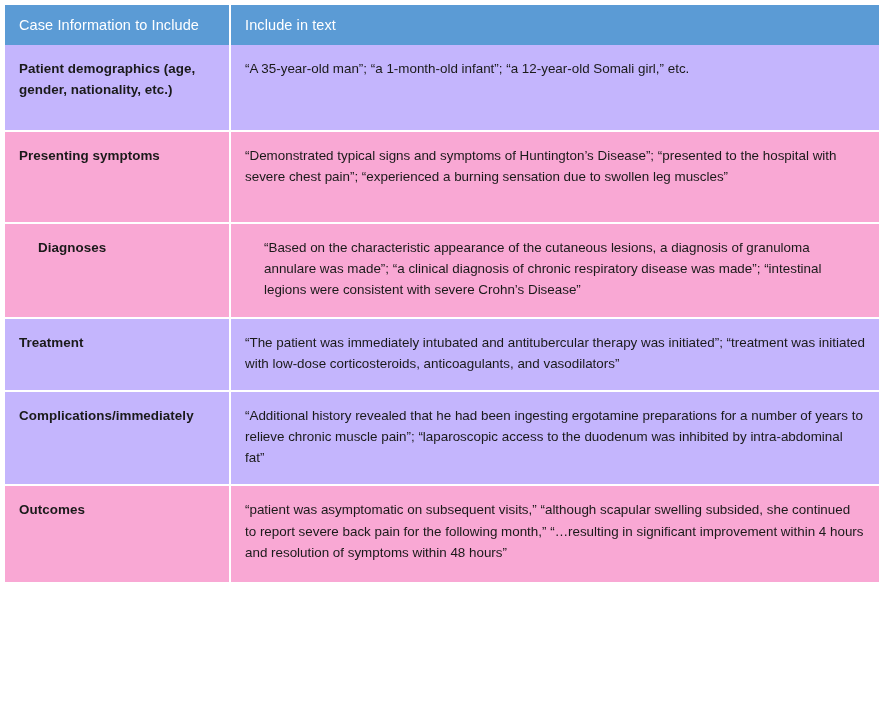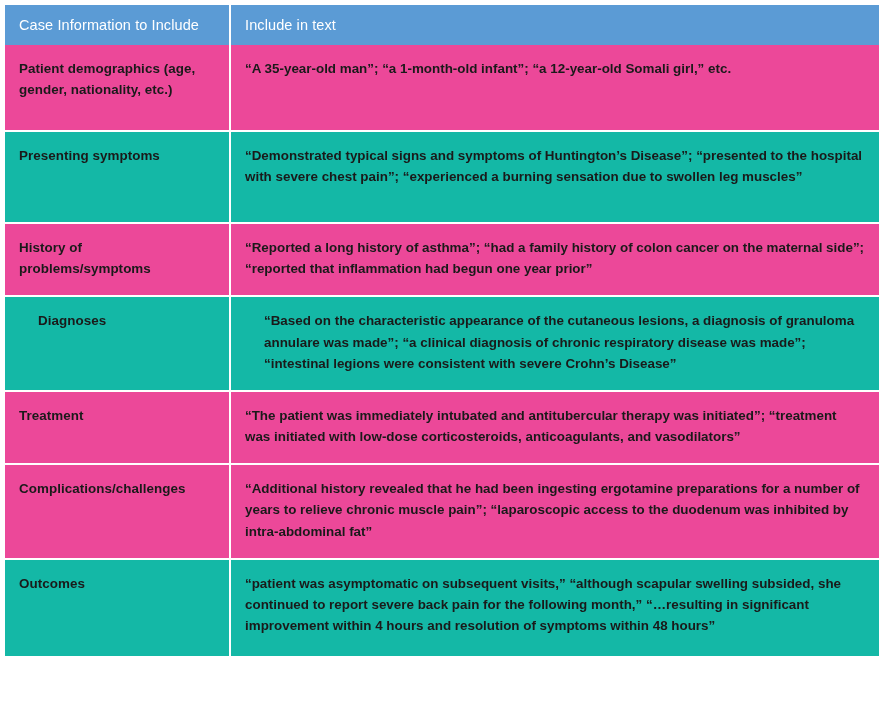--- a/index.html
+++ b/index.html
@@ -58,26 +58,26 @@
     font-size: 13.4px;
     line-height: 1.58;
     color: #1a1a1a;
   }
   tbody td.cell-label {
     font-weight: bold;
     border-right: 2px solid #ffffff;
     letter-spacing: 0.05px;
   }
   tbody td.cell-example {
-    font-weight: bold;
+    font-weight: normal;
   }
 
   
-  tbody tr.band-dark td { background: #ec4899; }
-  tbody tr.band-light td { background: #14b8a6; }
+  tbody tr.band-dark td { background: #c4b5fd; }
+  tbody tr.band-light td { background: #f9a8d4; }
 
   tbody tr:last-child td { border-bottom: none; }
 
   
   tr.r0 td { height: 56px; }
   tr.r1 td { height: 61px; }
   tr.r2 td { height: 42px; }
   tr.r3 td { height: 63px; padding-left: 33px; }
   tr.r4 td { height: 41px; }
   tr.r5 td { height: 61px; }
@@ -101,34 +101,30 @@
     </thead>
     <tbody>
       <tr class="band-dark r0">
         <td class="cell-label">Patient demographics (age, gender, nationality, etc.)</td>
         <td class="cell-example">“A 35-year-old man”; “a 1-month-old infant”; “a 12-year-old Somali girl,” etc.</td>
       </tr>
       <tr class="band-light r1">
         <td class="cell-label">Presenting symptoms</td>
         <td class="cell-example">“Demonstrated typical signs and symptoms of Huntington’s Disease”; “presented to the hospital with severe chest pain”; “experienced a burning sensation due to swollen leg muscles”</td>
       </tr>
-      <tr class="band-dark r2">
-        <td class="cell-label">History of problems/symptoms</td>
-        <td class="cell-example">“Reported a long history of asthma”; “had a family history of colon cancer on the maternal side”; “reported that inflammation had begun one year prior”</td>
-      </tr>
       <tr class="band-light r3">
         <td class="cell-label">Diagnoses</td>
         <td class="cell-example">“Based on the characteristic appearance of the cutaneous lesions, a diagnosis of granuloma annulare was made”; “a clinical diagnosis of chronic respiratory disease was made”; “intestinal legions were consistent with severe Crohn’s Disease”</td>
       </tr>
       <tr class="band-dark r4">
         <td class="cell-label">Treatment</td>
         <td class="cell-example">“The patient was immediately intubated and antitubercular therapy was initiated”; “treatment was initiated with low-dose corticosteroids, anticoagulants, and vasodilators”</td>
       </tr>
       <tr class="band-dark r6">
-        <td class="cell-label">Complications/challenges</td>
+        <td class="cell-label">Complications/immediately</td>
         <td class="cell-example">“Additional history revealed that he had been ingesting ergotamine preparations for a number of years to relieve chronic muscle pain”; “laparoscopic access to the duodenum was inhibited by intra-abdominal fat”</td>
       </tr>
       <tr class="band-light r7">
         <td class="cell-label">Outcomes</td>
         <td class="cell-example">“patient was asymptomatic on subsequent visits,” “although scapular swelling subsided, she continued to report severe back pain for the following month,” “…resulting in significant improvement within 4 hours and resolution of symptoms within 48 hours”</td>
       </tr>
     </tbody>
   </table>
 </div>
 

